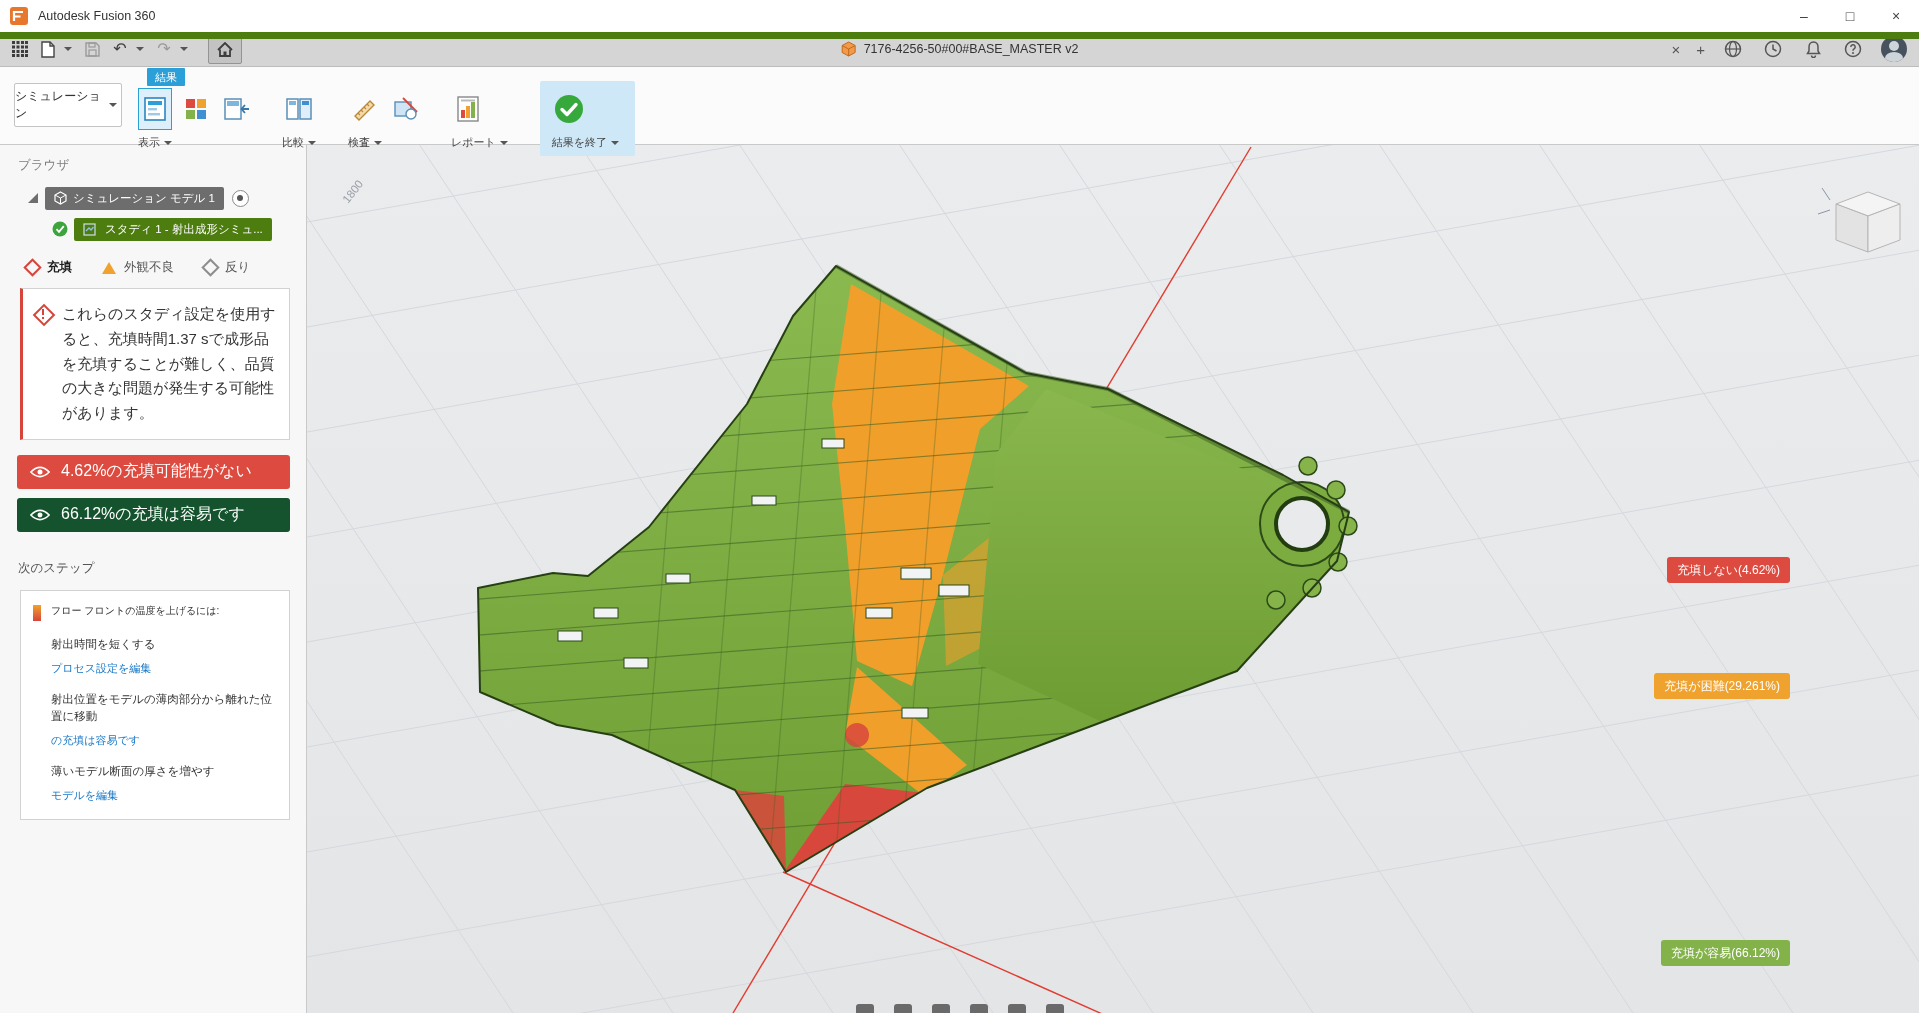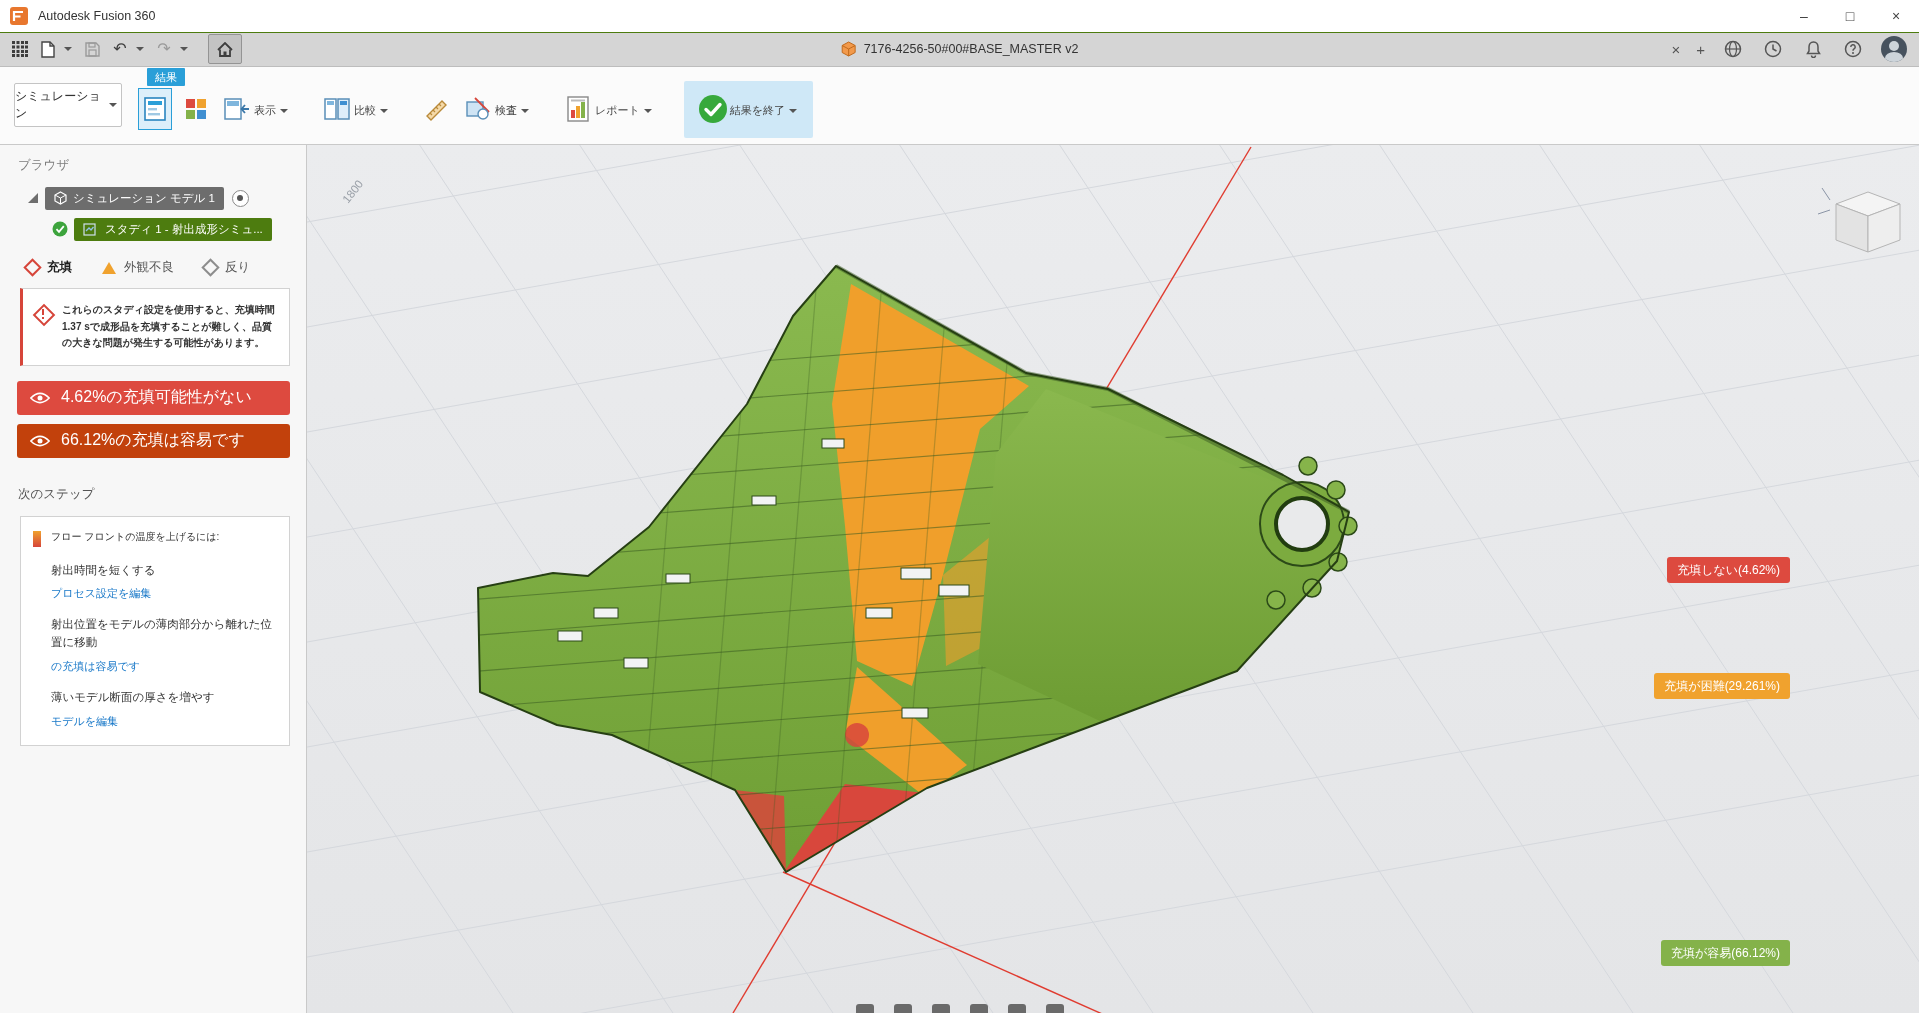--- a/index.html
+++ b/index.html
@@ -1,21 +1,21 @@
 <!DOCTYPE html>
 <html><head>
 <meta charset="utf-8">
 <style>
   html,body{margin:0;padding:0;}
   .page{position:relative;width:1919px;height:1013px;overflow:hidden;background:#e9eaeb;
         font-family:"Liberation Sans","DejaVu Sans",sans-serif;-webkit-font-smoothing:antialiased;}
 
   
   .titlebar{position:absolute;top:0;left:0;right:0;height:32px;background:#ffffff;
-            border-bottom:1px solid #4d7c0f;display:flex;align-items:center;z-index:30;}
+            border-bottom:7px solid #4d7c0f;display:flex;align-items:center;z-index:30;}
   .logo{width:18px;height:18px;margin:0 10px;flex:0 0 auto;}
   .app-title{font-size:12.5px;color:#333;}
   .winbtns{margin-left:auto;display:flex;height:100%;}
   .winbtn{width:46px;display:flex;align-items:center;justify-content:center;font-size:14px;color:#444;}
 
   
   .qat{position:absolute;top:32px;left:0;right:0;height:34px;background:#d5d5d5;
        border-bottom:1px solid #bdbdbd;display:flex;align-items:center;z-index:29;}
   .qat-left{display:flex;align-items:center;gap:4px;padding-left:8px;}
   .qicon{display:flex;align-items:center;justify-content:center;width:24px;height:26px;color:#3d3d3d;}
@@ -35,21 +35,21 @@
 
   
   .ribbon{position:absolute;top:66px;left:0;right:0;height:78px;background:#fbfbfb;
           border-bottom:1px solid #c9c9c9;z-index:28;}
   .workspace-btn{position:absolute;left:14px;top:17px;width:106px;height:42px;background:#fff;
                  border:1px solid #c4c4c4;border-radius:2px;display:flex;align-items:center;
                  justify-content:center;gap:7px;font-size:12px;color:#333;}
   .context-chip{position:absolute;left:147px;top:2px;height:18px;padding:0 8px;background:#2a9fd8;
                 color:#fff;font-size:11px;display:flex;align-items:center;border-radius:1px;}
   .ribbon-groups{position:absolute;left:138px;top:20px;display:flex;align-items:flex-start;gap:28px;}
-  .rgroup{display:flex;flex-direction:row;align-items:center;}
+  .rgroup{display:flex;flex-direction:column;align-items:flex-start;}
   .rg-icons{display:flex;align-items:center;gap:7px;height:46px;}
   .rg-label{margin-top:3px;font-size:11px;color:#444;display:flex;align-items:center;gap:4px;}
   .ricon{width:32px;height:40px;display:flex;align-items:center;justify-content:center;border:1px solid transparent;}
   .ricon.selected{border:1px solid #2a9fd8;background:#ddeffa;}
   .rgroup.highlight{background:#cfe8f7;padding:5px 12px 6px;margin-top:-5px;border-radius:2px;}
 
   
   .browser-panel{position:absolute;top:144px;left:0;width:306px;bottom:0;background:#f7f7f7;
                  border-right:1px solid #c9c9c9;z-index:20;overflow:hidden;}
   .panel-header{margin:13px 0 12px 18px;font-size:12.5px;color:#7d7d7d;}
@@ -68,21 +68,21 @@
   .diamond{width:9px;height:9px;border:2px solid #d6453a;transform:rotate(45deg);flex:0 0 auto;}
   .diamond.gray{border:2px solid #8d8d8d;}
   .warn-tri{width:0;height:0;border-left:7px solid transparent;border-right:7px solid transparent;
             border-bottom:12px solid #f0a22e;flex:0 0 auto;}
   .warning-box{margin:2px 16px 0 20px;background:#fff;border:1px solid #d2d2d2;border-left:3px solid #d6453a;
                padding:13px 10px;display:flex;gap:9px;}
   .warn-diamond{flex:0 0 auto;width:20px;height:20px;position:relative;margin-top:2px;}
   .warn-diamond .dshape{position:absolute;left:3px;top:3px;width:12px;height:12px;border:2px solid #d6453a;transform:rotate(45deg);}
   .warn-diamond .ebar{position:absolute;left:9px;top:5px;width:2px;height:6px;background:#d6453a;}
   .warn-diamond .edot{position:absolute;left:9px;top:13px;width:2px;height:2px;background:#d6453a;}
-  .warning-text{font-size:10px;line-height:1.65;color:#333;font-weight:bold;}
+  .warning-text{font-size:15px;line-height:1.65;color:#333;}
   .result-bar{margin:9px 16px 0 17px;height:34px;border-radius:3px;display:flex;align-items:center;
               gap:11px;padding:0 13px;color:#fff;font-size:16px;white-space:nowrap;}
   .result-bar.first{margin-top:15px;}
   .next-steps-h{margin:28px 0 0 18px;font-size:12.5px;color:#555;}
   .steps-box{margin:13px 16px 0 20px;background:#fff;border:1px solid #d2d2d2;padding:13px 12px 16px;}
   .steps-head{display:flex;gap:10px;align-items:flex-start;}
   .grad-icon{flex:0 0 auto;width:8px;height:16px;background:linear-gradient(#f0a22e,#d6453a);margin-top:1px;}
   .steps-title{font-size:10px;font-weight:normal;color:#333;line-height:1.4;}
   .step-text{margin:15px 4px 0 18px;font-size:11.5px;color:#333;line-height:1.55;}
   .step-link{margin:7px 0 0 18px;font-size:11px;color:#1878c8;}
@@ -383,21 +383,21 @@
       <span class="warning-text">これらのスタディ設定を使用すると、充填時間1.37 sで成形品を充填することが難しく、品質の大きな問題が発生する可能性があります。</span>
     </div>
 
     <div class="result-bar first" style="background: rgb(221, 74, 63);">
       <svg width="20" height="14" viewBox="0 0 24 16">
           <path d="M1 8 Q12 -3 23 8 Q12 19 1 8 Z" fill="none" stroke="#fff" stroke-width="2"></path>
           <circle cx="12" cy="8" r="3" fill="#fff"></circle>
         </svg>
       <span>4.62%の充填可能性がない</span>
     </div>
-    <div class="result-bar" style="background: #c2410c;">
+    <div class="result-bar" style="background: #14532d;">
       <svg width="20" height="14" viewBox="0 0 24 16">
           <path d="M1 8 Q12 -3 23 8 Q12 19 1 8 Z" fill="none" stroke="#fff" stroke-width="2"></path>
           <circle cx="12" cy="8" r="3" fill="#fff"></circle>
         </svg>
       <span>66.12%の充填は容易です</span>
     </div>
 
     <div class="next-steps-h">次のステップ</div>
 
     <div class="steps-box">

